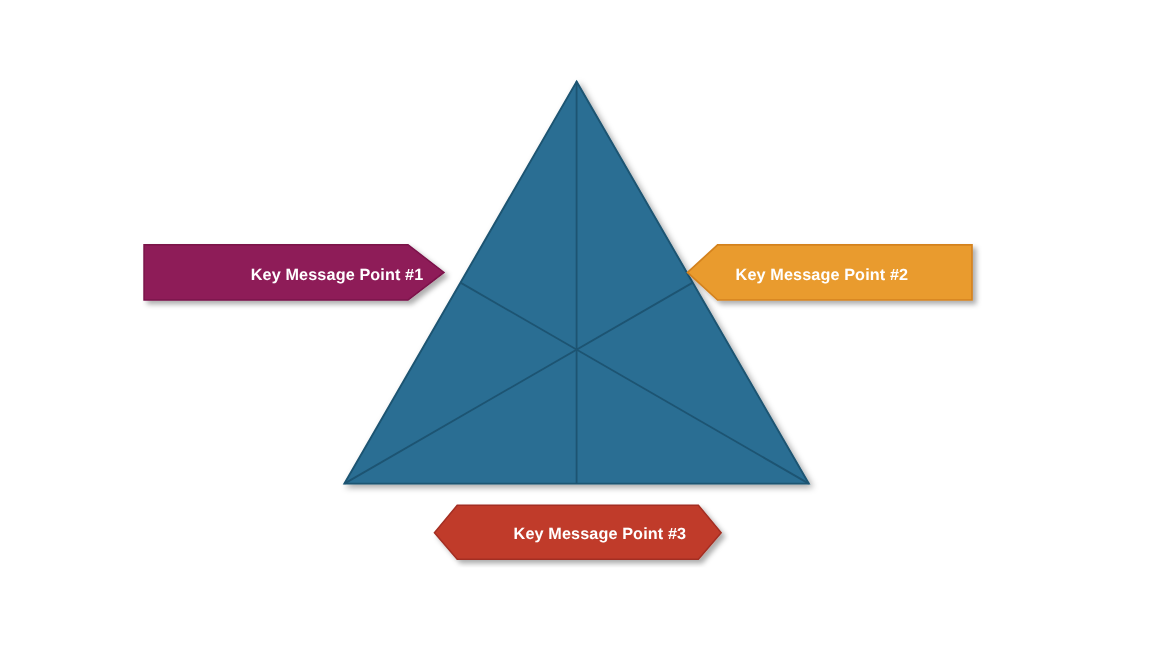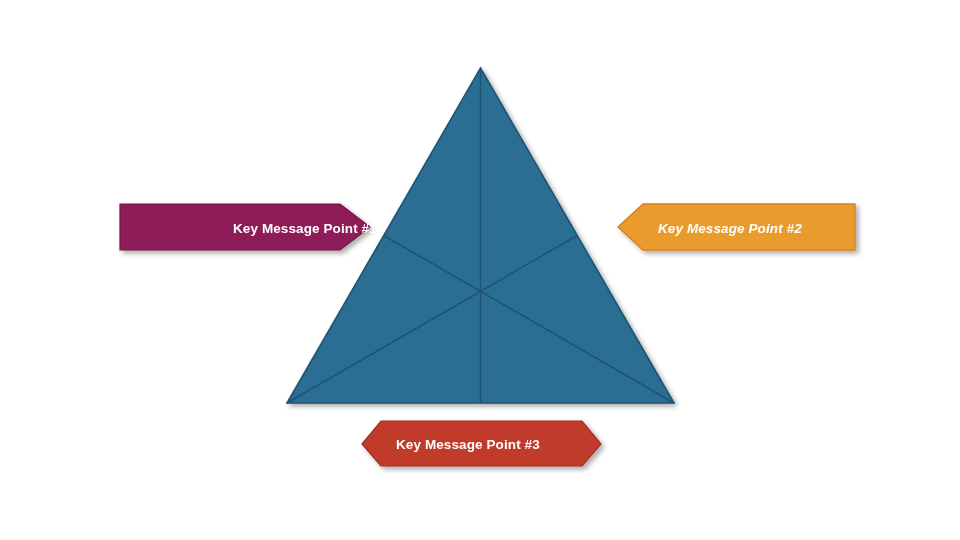--- a/index.html
+++ b/index.html
@@ -70,45 +70,44 @@
   }
 
   
   #callout-1 {
     left: 118px;
     top: 197px;
     width: 262px;
     height: 62px;
   }
   #callout-1 .callout-text {
-    margin-left: 71px;
+    margin-left: 47px;
     padding-left: 44px;
   }
 
   
   #callout-2 {
-    left: 612px;
+    left: 567px;
     top: 197px;
     width: 252px;
     height: 62px;
-    font-style: italic;
   }
   #callout-2 .callout-text {
     margin-left: 46px;
   }
 
   
   #callout-3 {
     left: 356px;
     top: 415px;
     width: 252px;
     height: 58px;
   }
   #callout-3 .callout-text {
-    margin-left: 40px;
+    margin-left: 72px;
   }
 </style>
 </head>
 <body>
 
 <div id="slide">
 
 
   <div id="triangle-diagram">
     <svg viewBox="0 0 420 370" xmlns="http://www.w3.org/2000/svg">

